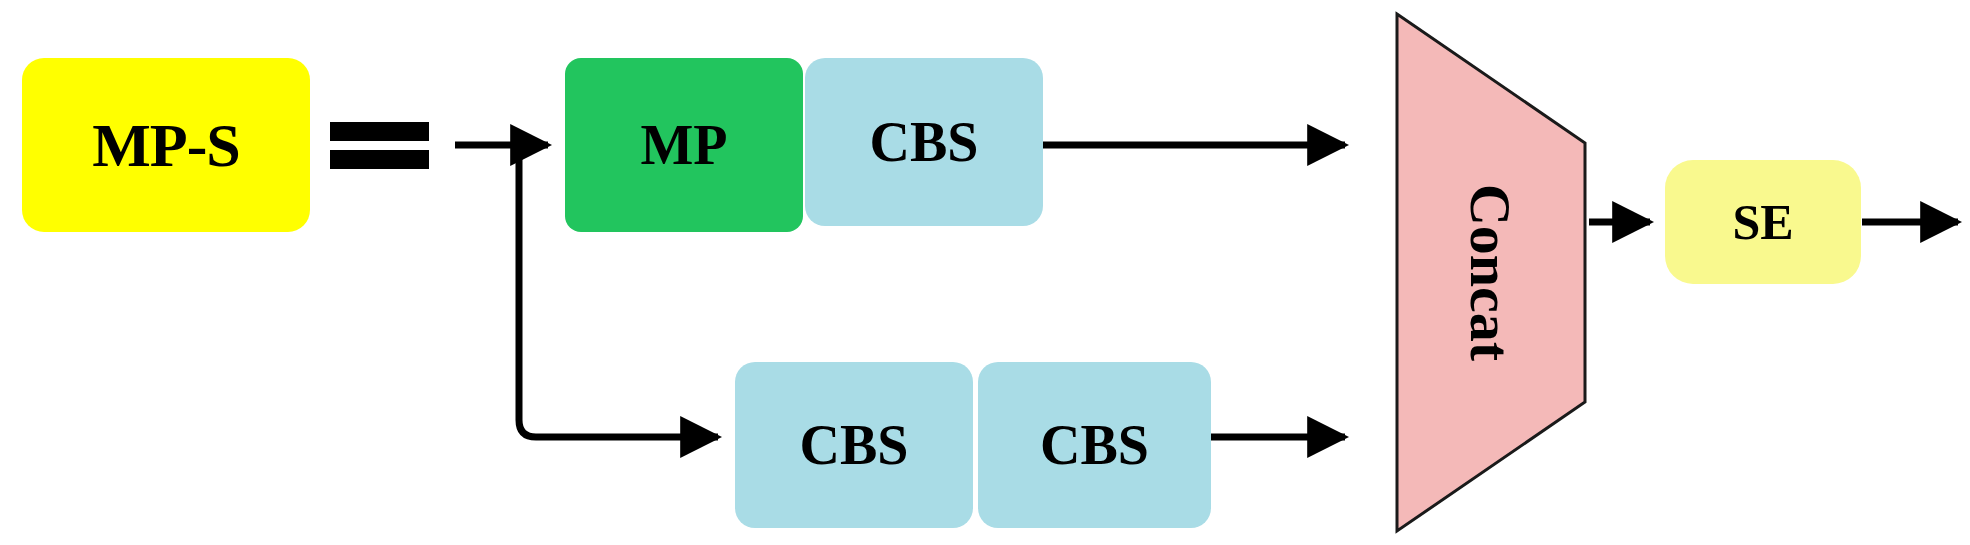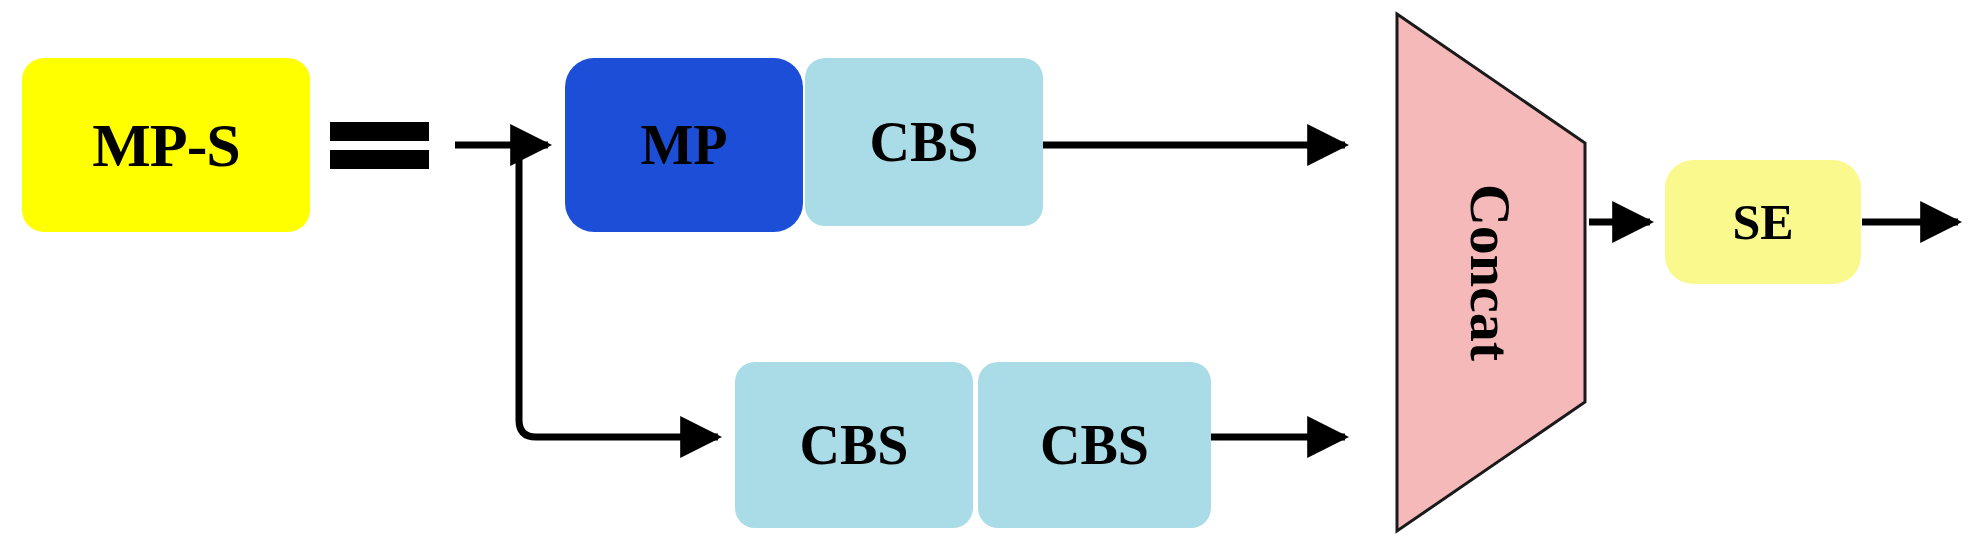--- a/index.html
+++ b/index.html
@@ -34,22 +34,22 @@
     width: 288px; height: 174px;
     background: #FFFF00;
     border-radius: 22px;
     font-size: 62px;
     letter-spacing: -1px;
   }
 
   .node-mp {
     left: 565px; top: 58px;
     width: 238px; height: 174px;
-    background: #1d4ed8;
-    border-radius: 29px;
+    background: #22c55e;
+    border-radius: 16px;
     font-size: 56px;
   }
 
   .node-cbs-top {
     left: 805px; top: 58px;
     width: 238px; height: 168px;
     background: #A9DCE6;
     border-radius: 20px;
     font-size: 56px;
   }

